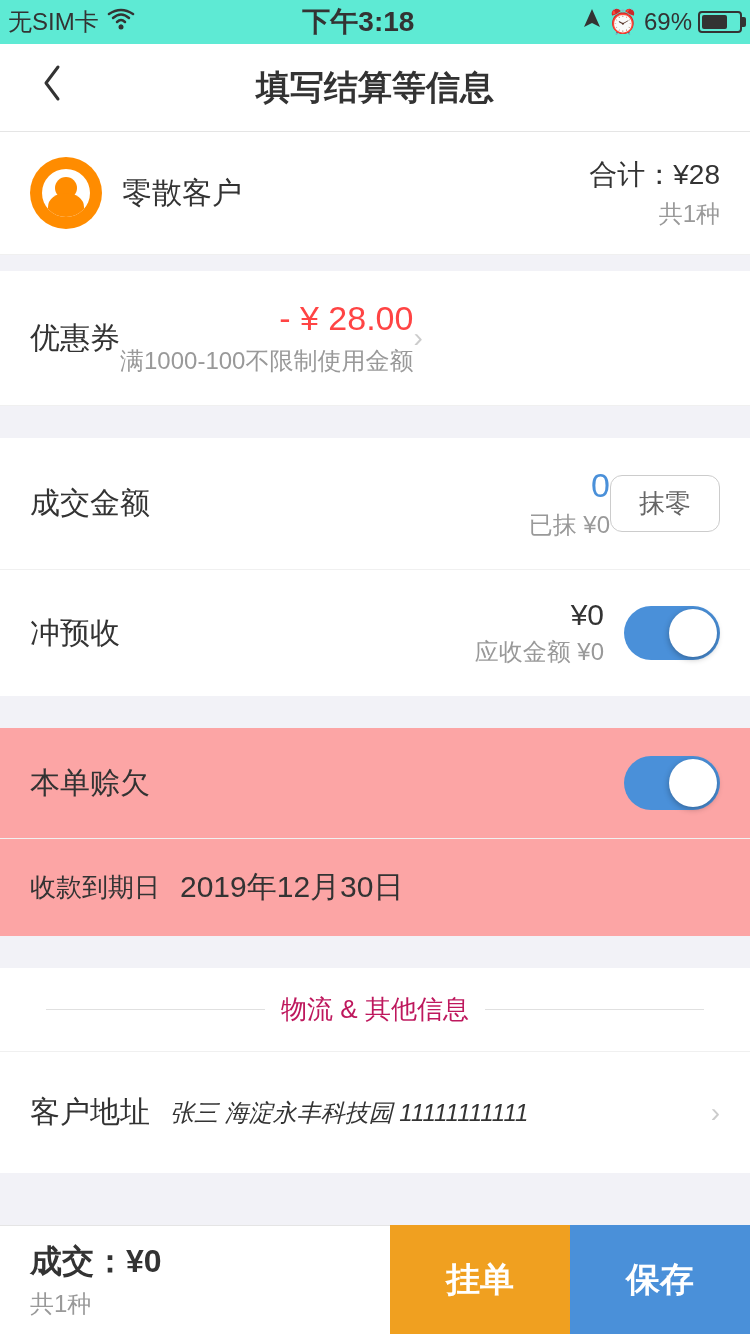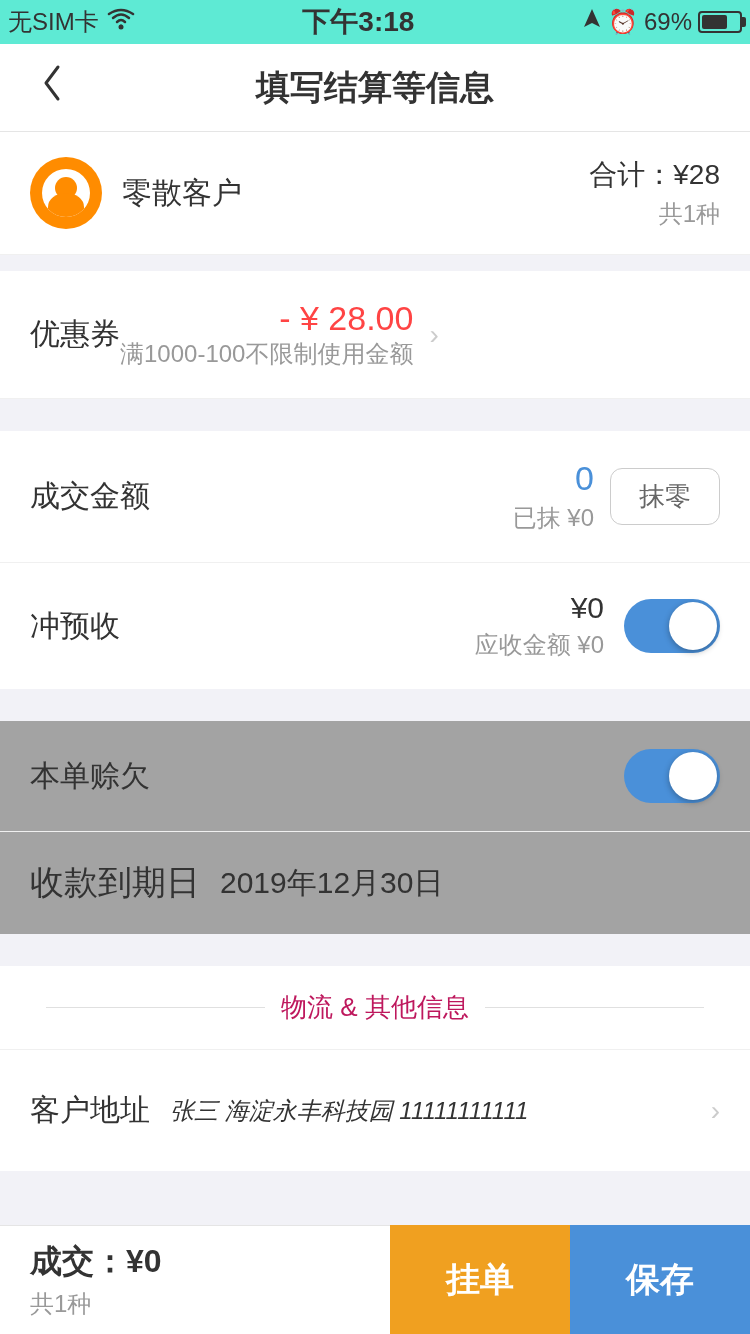--- a/index.html
+++ b/index.html
@@ -111,23 +111,23 @@
     
     .form-row {
       background: #fff;
       padding: 28px 30px;
       display: flex;
       align-items: center;
       justify-content: flex-start;
       border-bottom: 1px solid #f0f0f0;
     }
     .row-label { font-size: 30px; color: #333; }
-    .row-right { text-align: right; display: flex; align-items: center; gap: 16px; }
+    .row-right { text-align: right; display: flex; align-items: center; }
     .coupon-amount { font-size: 34px; color: #ff4444; font-weight: 500; }
-    .coupon-desc { font-size: 24px; color: #999; margin-top: 0; }
+    .coupon-desc { font-size: 24px; color: #999; margin-top: 7px; }
     .chevron-icon { color: #ccc; font-size: 28px; }
 
     
     .amount-section {
       background: #fff;
       margin-bottom: 16px;
     }
     .amount-row {
       padding: 28px 30px;
       display: flex;
@@ -166,37 +166,37 @@
       position: relative; cursor: pointer;
     }
     .toggle-knob {
       width: 48px; height: 48px; background: #fff; border-radius: 50%;
       position: absolute; top: 3px; right: 3px;
       box-shadow: 0 2px 6px rgba(0,0,0,0.3);
     }
 
     
     .credit-section {
-      background: #a3a3a3;
+      background: #fca5a5;
       margin-bottom: 16px;
     }
     .credit-row {
       padding: 28px 30px;
       display: flex;
       align-items: center;
       justify-content: space-between;
       border-bottom: 1px solid #f0f0f0;
     }
     .due-date-row {
       padding: 28px 30px;
       display: flex;
       align-items: center;
       gap: 20px;
     }
-    .due-label { font-size: 34px; color: #333; }
+    .due-label { font-size: 26px; color: #333; }
     .due-value { font-size: 30px; color: #333; text-align: center; }
 
     
     .logistics-section {
       background: #fff;
       margin-bottom: 16px;
     }
     .logistics-header {
       padding: 24px 30px;
       text-align: center;

